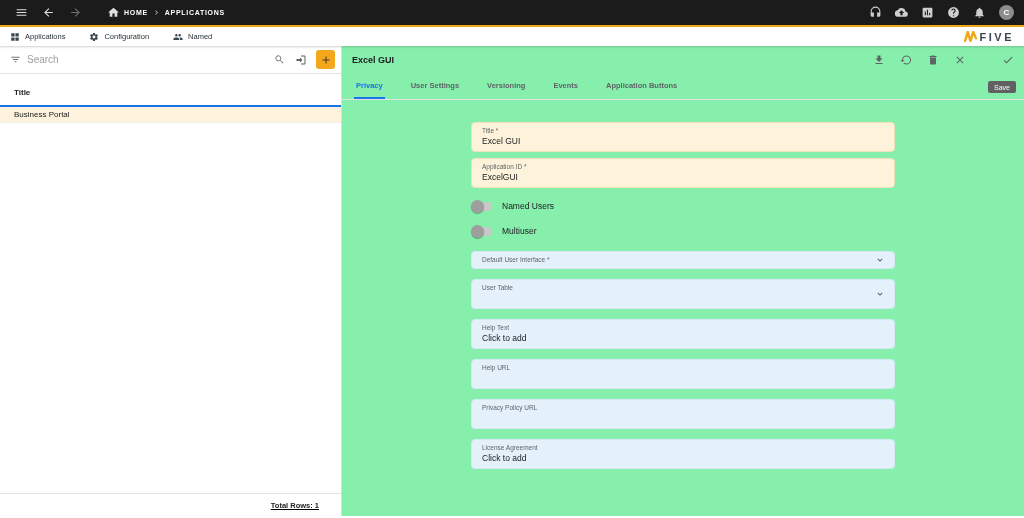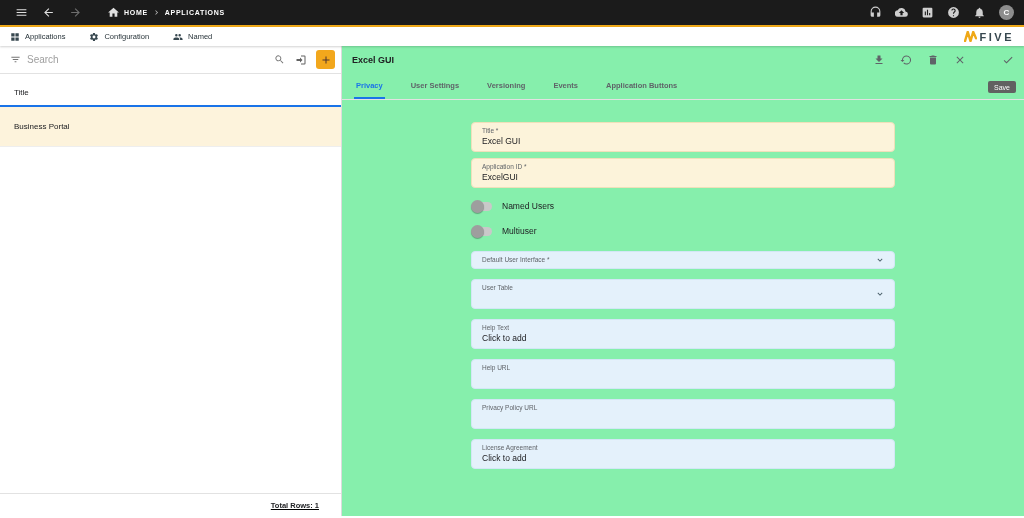--- a/index.html
+++ b/index.html
@@ -39,22 +39,22 @@
   .search-row .ic { width:11px; height:11px; fill:#757575; flex:none; }
   .search-input { flex:1; border:none; outline:none; font-size:10px; color:#424242; min-width:0;
     font-family:"Liberation Sans", sans-serif; }
   .search-input::placeholder { color:#9e9e9e; }
   .icon-btn { width:19px; height:19px; border-radius:3px; display:flex; align-items:center; justify-content:center; cursor:pointer; flex:none; }
   .icon-btn .ic { width:12px; height:12px; fill:#616161; }
   .add-btn { background:#f2a71c; }
   .add-btn .ic { fill:#4e342e; }
   .list-header { height:27px; flex:none; margin-top:6px; display:flex; align-items:center; padding:0 14px;
     border-bottom:2px solid #1a73e8; }
-  .list-header-label { font-size:8px; font-weight:normal; color:#202124; }
-  .list-row { height:40px; flex:none; display:flex; align-items:center; padding:0 14px;
+  .list-header-label { font-size:8px; font-weight:bold; color:#202124; }
+  .list-row { height:16px; flex:none; display:flex; align-items:center; padding:0 14px;
     background:#fdf3dc; border-bottom:1px solid #eeeeee; font-size:8px; color:#202124; cursor:pointer; }
   .list-spacer { flex:1; }
   .list-footer { height:23px; flex:none; border-top:1px solid #e2e2e2; display:flex; align-items:center; justify-content:flex-end; padding:0 22px;text-decoration:underline; }
   .list-footer-label { font-size:7.5px; font-weight:bold; color:#202124; }
 
   
   .main { flex:1; display:flex; flex-direction:column; position:relative; background:#86efac; }
   .detail-header { height:28px; flex:none; display:flex; align-items:center; padding:0 10px; }
   .detail-title { font-size:9px; font-weight:bold; color:#202124; }
   .header-actions { margin-left:auto; display:flex; align-items:center; gap:15px; }

